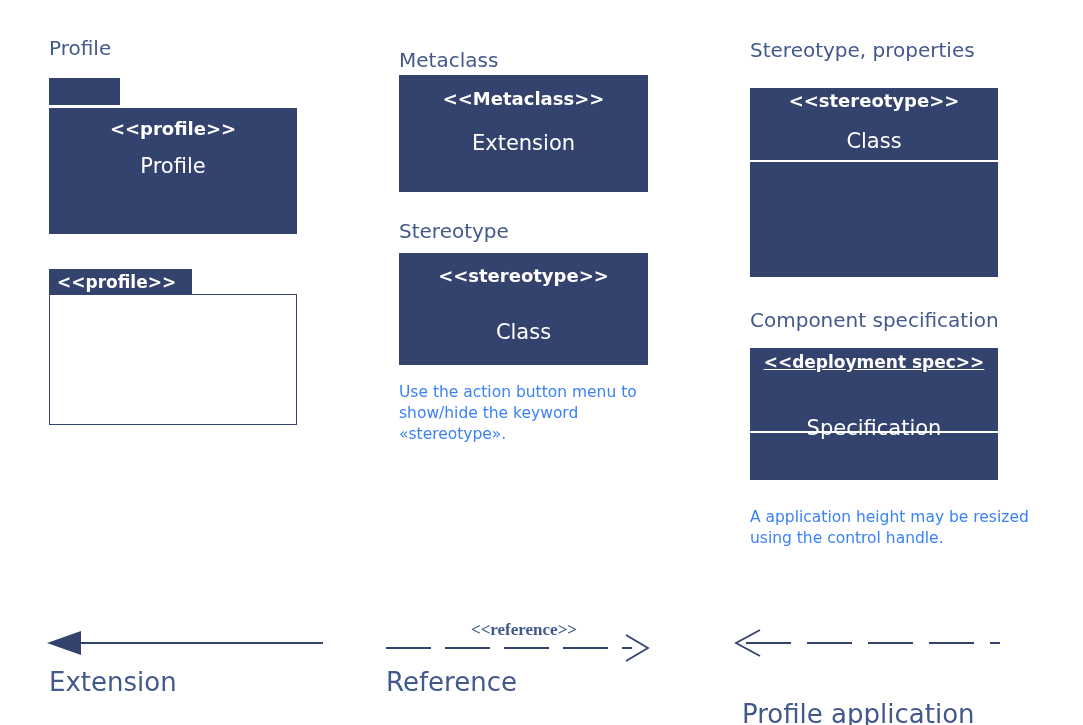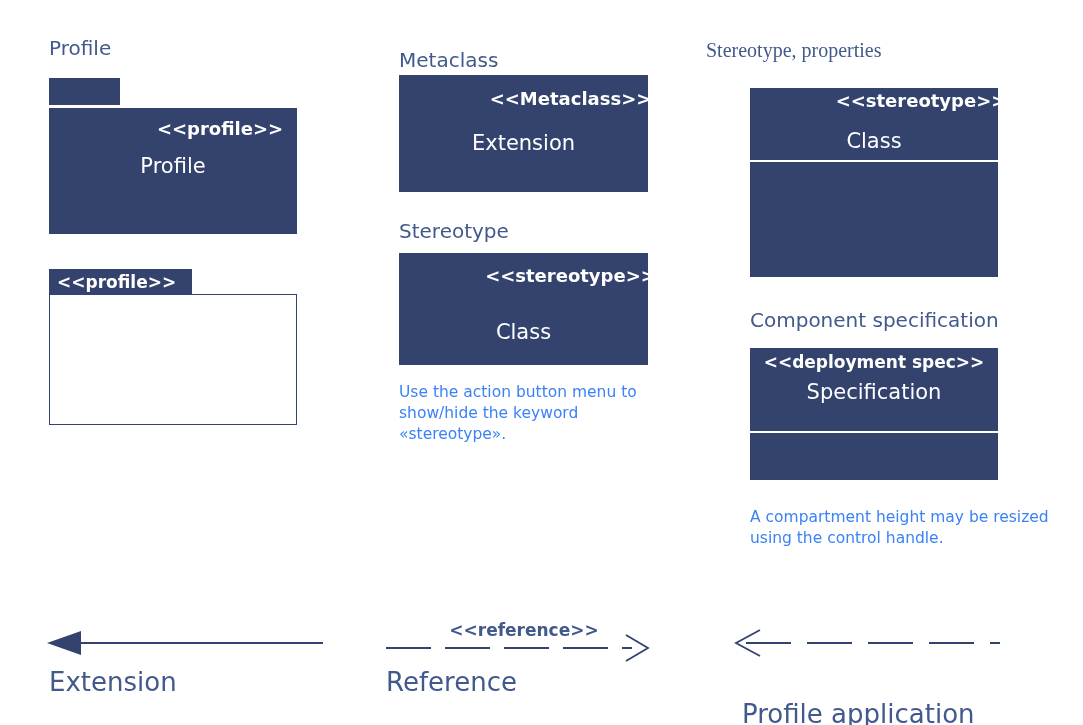--- a/index.html
+++ b/index.html
@@ -63,21 +63,20 @@
     position: absolute;
     width: 100%;
     text-align: center;
     color: #ffffff;
     white-space: nowrap;
   }
   .kw {
     font-size: 18px;
     font-weight: bold;
     line-height: 22px;
-    margin-left: 47px;
   }
   .nm {
     font-size: 21px;
     line-height: 25px;
   }
   .kw-sm {
     font-size: 17px;
     font-weight: bold;
     line-height: 21px;
   }
@@ -99,20 +98,21 @@
 
   
   .conn-label {
     position: absolute;
     color: #42598c;
     font-size: 17px;
     font-weight: bold;
     line-height: 20px;
     white-space: nowrap;
     text-align: center;
+    font-family: Liberation Serif, serif;
   }
   .conn-caption {
     position: absolute;
     color: #42598c;
     font-size: 26px;
     line-height: 24px;
     white-space: nowrap;
   }
   .conn-svg {
     position: absolute;
@@ -149,39 +149,39 @@
   <div class="heading" style="left:399px; top:219px;">Stereotype</div>
 
   <div>
     <div class="navy" style="left:399px; top:253px; width:249px; height:112px;"></div>
     <div class="box-text kw" style="left:399px; top:265px; width:249px;">&lt;&lt;stereotype&gt;&gt;</div>
     <div class="box-text nm" style="left:399px; top:320px; width:249px;">Class</div>
   </div>
 
   <div class="note" style="left:399px; top:382px; width:262px;">Use the action button menu to show/hide the keyword «stereotype».</div>
 
-  <div class="heading" style="left:706px; top:38px;font-family:Liberation Serif, serif;">Stereotype, properties</div>
+  <div class="heading" style="left:750px; top:38px;">Stereotype, properties</div>
 
   <div>
     <div class="navy" style="left:750px; top:88px; width:248px; height:189px;"></div>
     <div class="box-text kw" style="left:750px; top:90px; width:248px;">&lt;&lt;stereotype&gt;&gt;</div>
     <div class="box-text nm" style="left:750px; top:129px; width:248px;">Class</div>
     <div class="divider" style="left:750px; top:160px; width:248px;"></div>
   </div>
 
   <div class="heading" style="left:750px; top:308px;">Component specification</div>
 
   <div>
     <div class="navy" style="left:750px; top:348px; width:248px; height:132px;"></div>
-    <div class="box-text kw-sm" style="left:750px; top:352px; width:248px;">&lt;&lt;deployment spec&gt;&gt;</div>
-    <div class="box-text nm" style="left:750px; top:380px; width:248px;">Specification</div>
+    <div class="box-text kw-sm" style="left:750px; top:352px; width:248px;text-decoration:underline;">&lt;&lt;deployment spec&gt;&gt;</div>
+    <div class="box-text nm" style="left:750px; top:416px; width:248px;">Specification</div>
     <div class="divider" style="left:750px; top:431px; width:248px;"></div>
   </div>
 
-  <div class="note" style="left:750px; top:507px; width:300px;">A compartment height may be resized using the control handle.</div>
+  <div class="note" style="left:750px; top:507px; width:300px;">A application height may be resized using the control handle.</div>
 
   <svg class="conn-svg" style="left:45px; top:628px;" width="285" height="30">
     <line x1="34" y1="15" x2="278" y2="15" stroke="#34436e" stroke-width="1.8"></line>
     <polygon points="2,15 36,3 36,27" fill="#34436e"></polygon>
   </svg>
   <div class="conn-caption" style="left:49px; top:670px;">Extension</div>
 
   <div class="conn-label" style="left:399px; top:620px; width:250px;">&lt;&lt;reference&gt;&gt;</div>
   <svg class="conn-svg" style="left:386px; top:633px;" width="275" height="30">
     <line x1="0" y1="15" x2="246" y2="15" stroke="#34436e" stroke-width="1.8" stroke-dasharray="45 14"></line>

